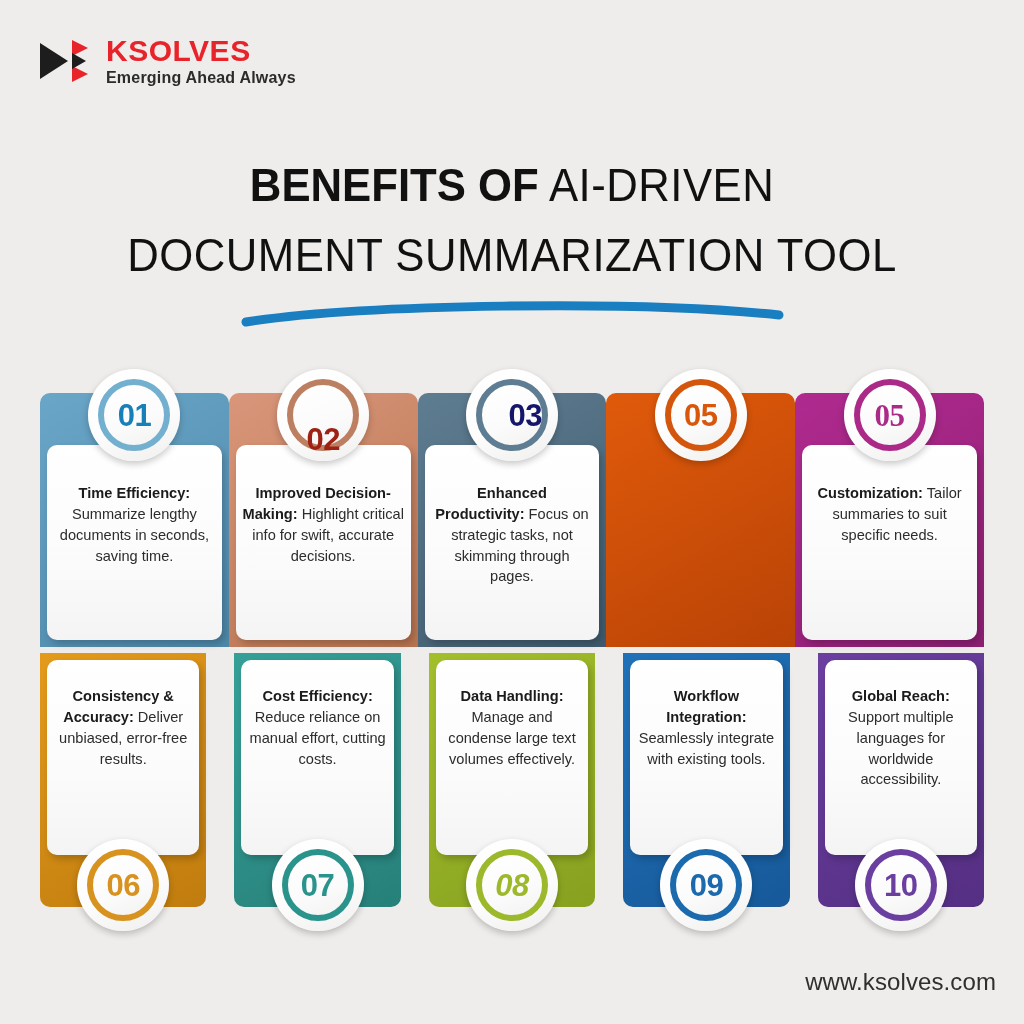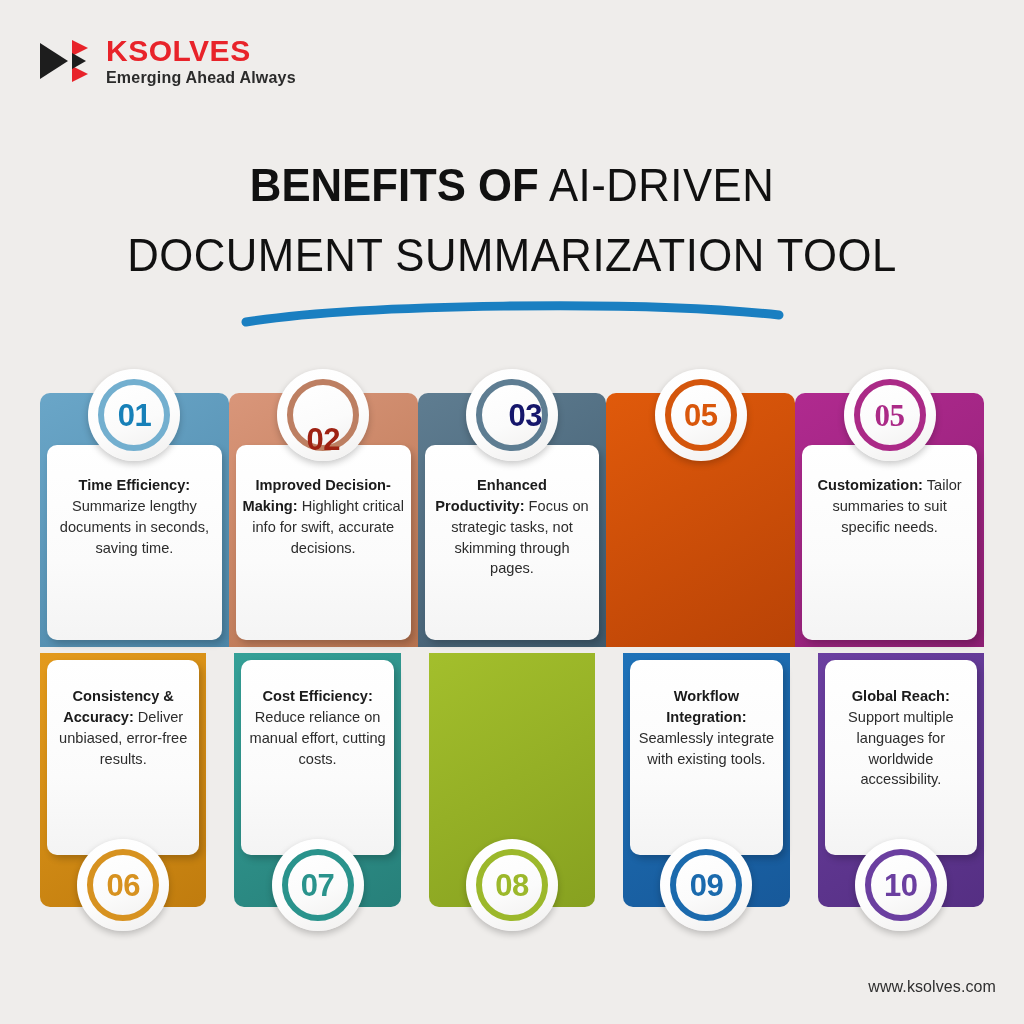--- a/index.html
+++ b/index.html
@@ -121,21 +121,21 @@
 
   .card-text {
     position: absolute;
     left: 6px; right: 6px;
     text-align: center;
     font-size: 14.6px;
     line-height: 1.43;
     color: #2c2c2c;
     font-family: "Liberation Sans", sans-serif;
   }
-  .row-top .card-text    { top: 30px; }
+  .row-top .card-text    { top: 38px; }
   .row-bottom .card-text { top: 26px; }
   .card-title { font-weight: bold; color: #1b1b1b; }
 
   
   .badge {
     position: absolute;
     left: 50%;
     width: 92px;
     height: 92px;
     margin-left: -46px;
@@ -167,21 +167,21 @@
     line-height: 1;
     font-family: "Liberation Sans", sans-serif;
     letter-spacing: -0.5px;
   }
 
   
   .footer-url {
     position: absolute;
     right: 28px;
     bottom: 28px;
-    font-size: 16px;
+    font-size: 24px;
     color: #2f2f2f;
     font-family: "Liberation Sans", sans-serif;
     letter-spacing: 0.1px;
   }
 </style>
 </head>
 <body>
 
 <div class="logo-wrap">
   <svg class="logo-mark" viewBox="0 0 62 48">
@@ -283,23 +283,26 @@
           <div class="card-text"><span class="card-title">Cost Efficiency:</span> <span>Reduce reliance on manual effort, cutting costs.</span></div>
         </div>
         <div class="badge">
           <div class="badge-ring" style="border-color: rgb(42, 147, 140);">
             <div class="badge-num" style="color: rgb(42, 147, 140);">07</div>
           </div>
         </div>
       </div>
       <div class="cell">
         <div class="frame" style="background: linear-gradient(150deg, rgb(163, 191, 44) 0%, rgb(135, 161, 32) 100%);"></div>
+        <div class="card">
+          <div class="card-text"><span class="card-title">Data Handling:</span> <span>Manage and condense large text volumes effectively.</span></div>
+        </div>
         <div class="badge">
           <div class="badge-ring" style="border-color: rgb(156, 184, 43);">
-            <div class="badge-num" style="color: rgb(156, 184, 43);">08</div>
+            <div class="badge-num" style="color: rgb(156, 184, 43); font-style: italic;">08</div>
           </div>
         </div>
       </div>
       <div class="cell">
         <div class="frame" style="background: linear-gradient(150deg, rgb(31, 114, 184) 0%, rgb(23, 89, 154) 100%);"></div>
         <div class="card">
           <div class="card-text"><span class="card-title">Workflow Integration:</span> <span>Seamlessly integrate with existing tools.</span></div>
         </div>
         <div class="badge">
           <div class="badge-ring" style="border-color: rgb(27, 106, 173);">

